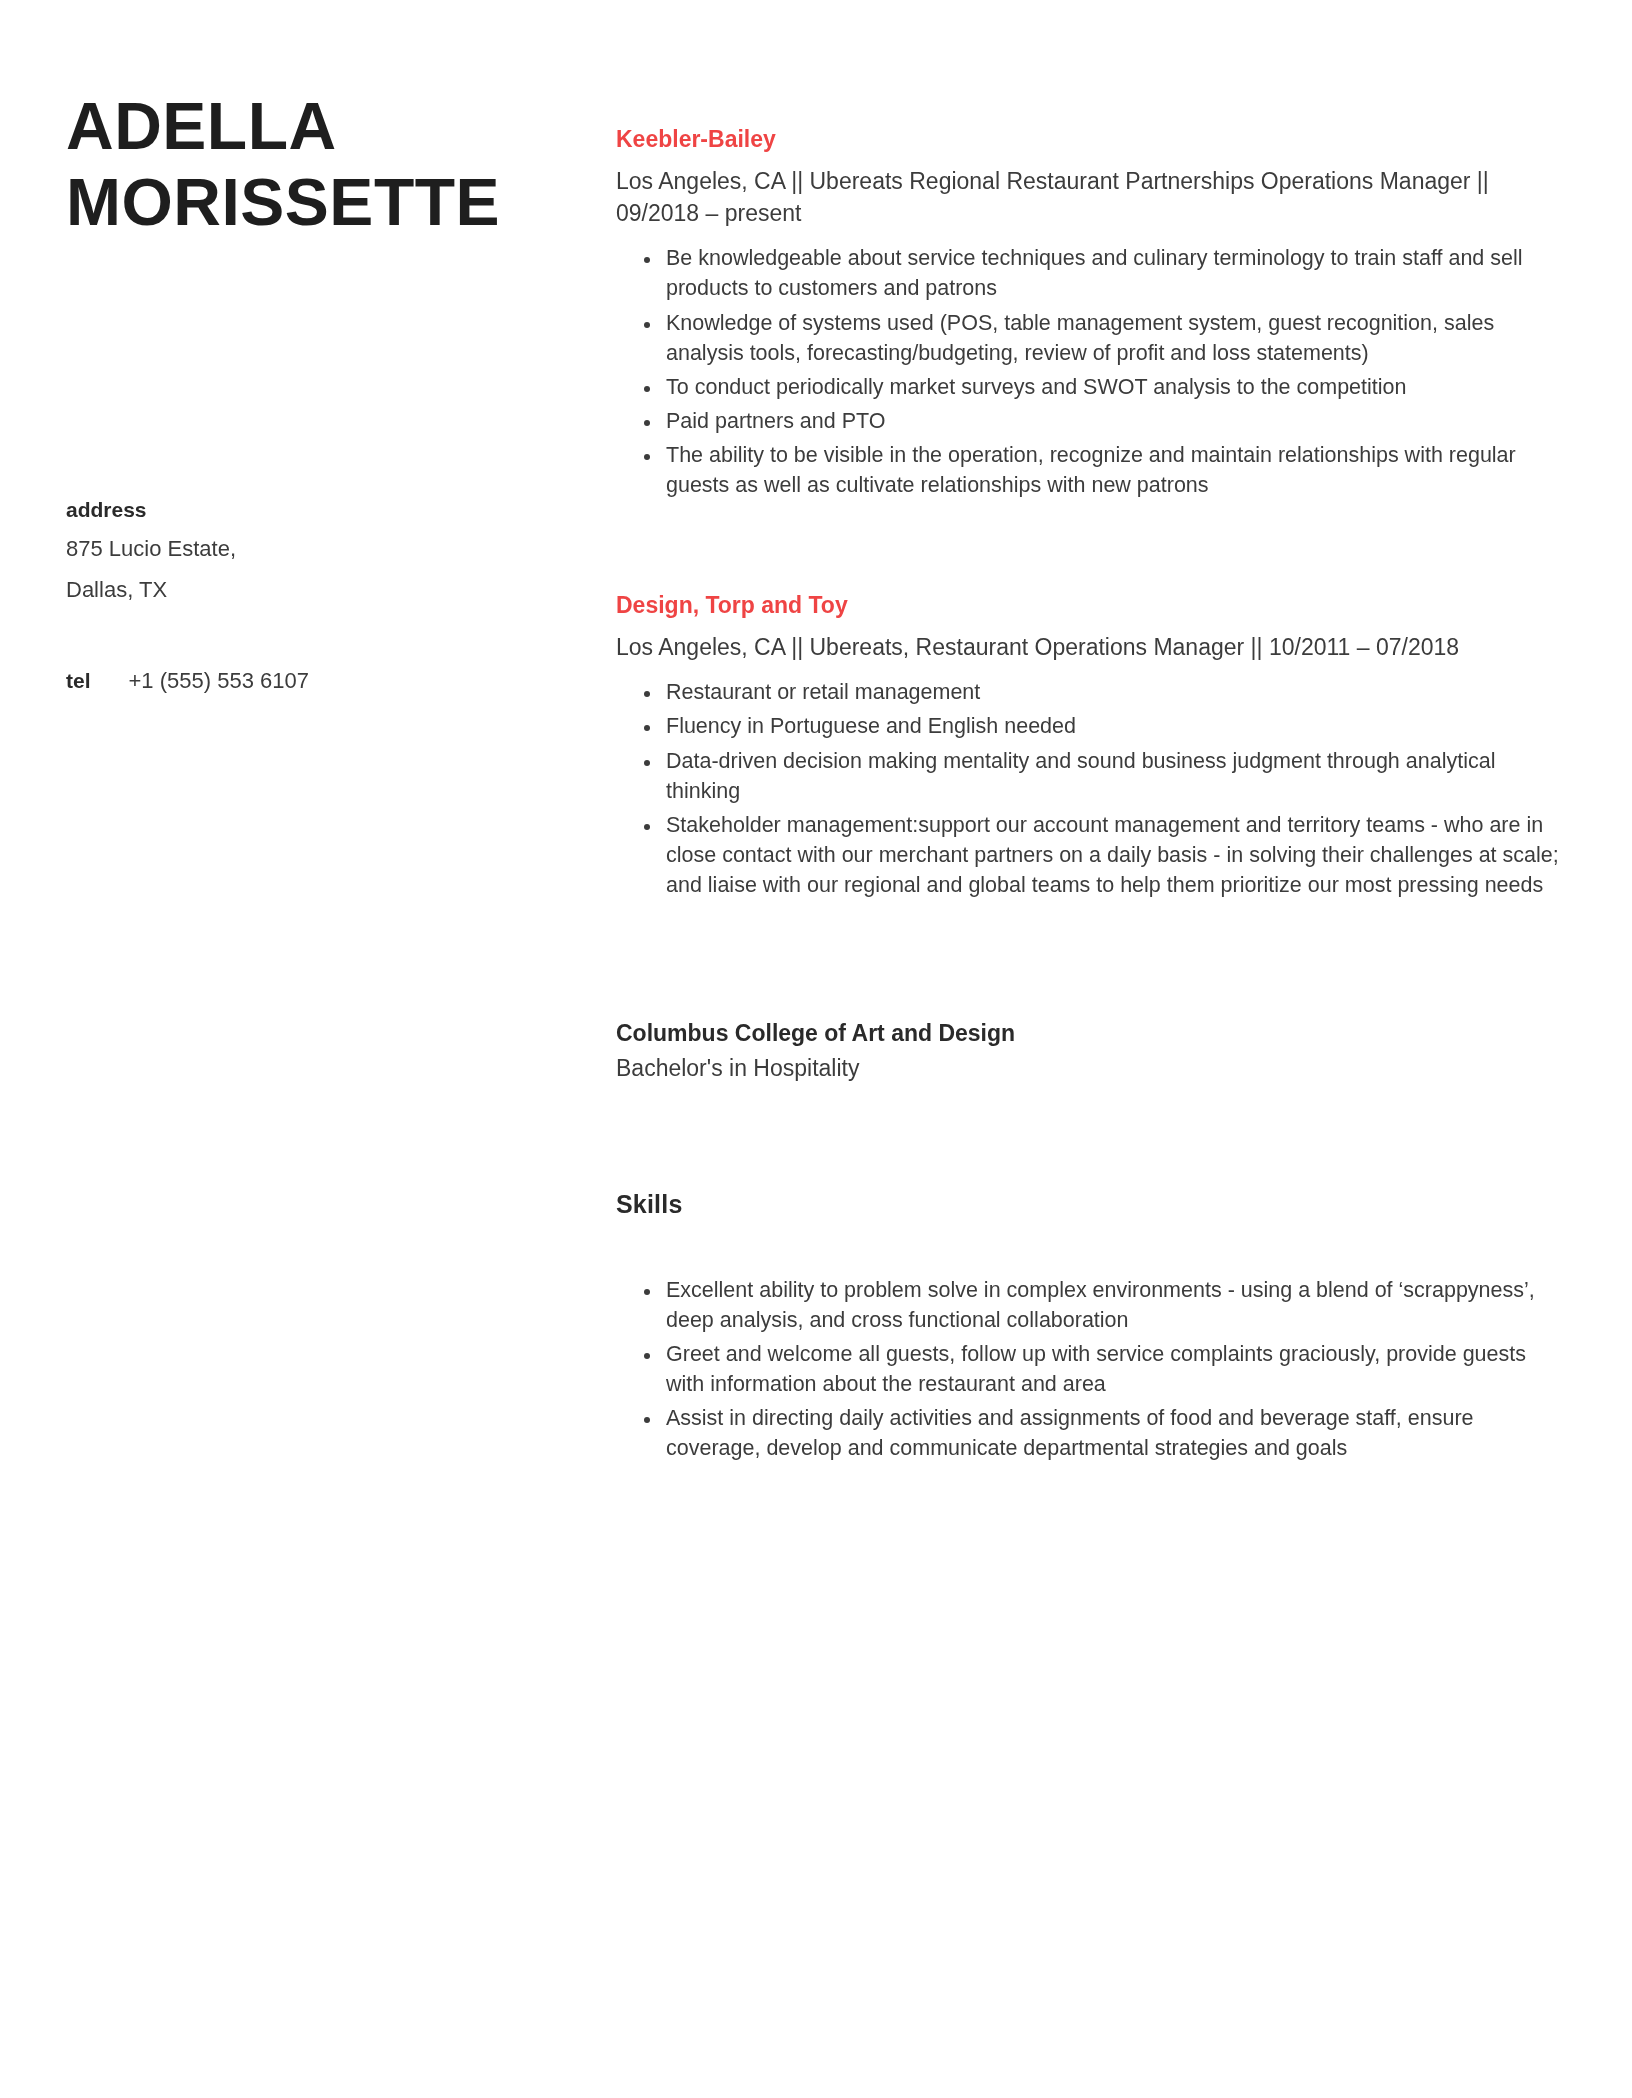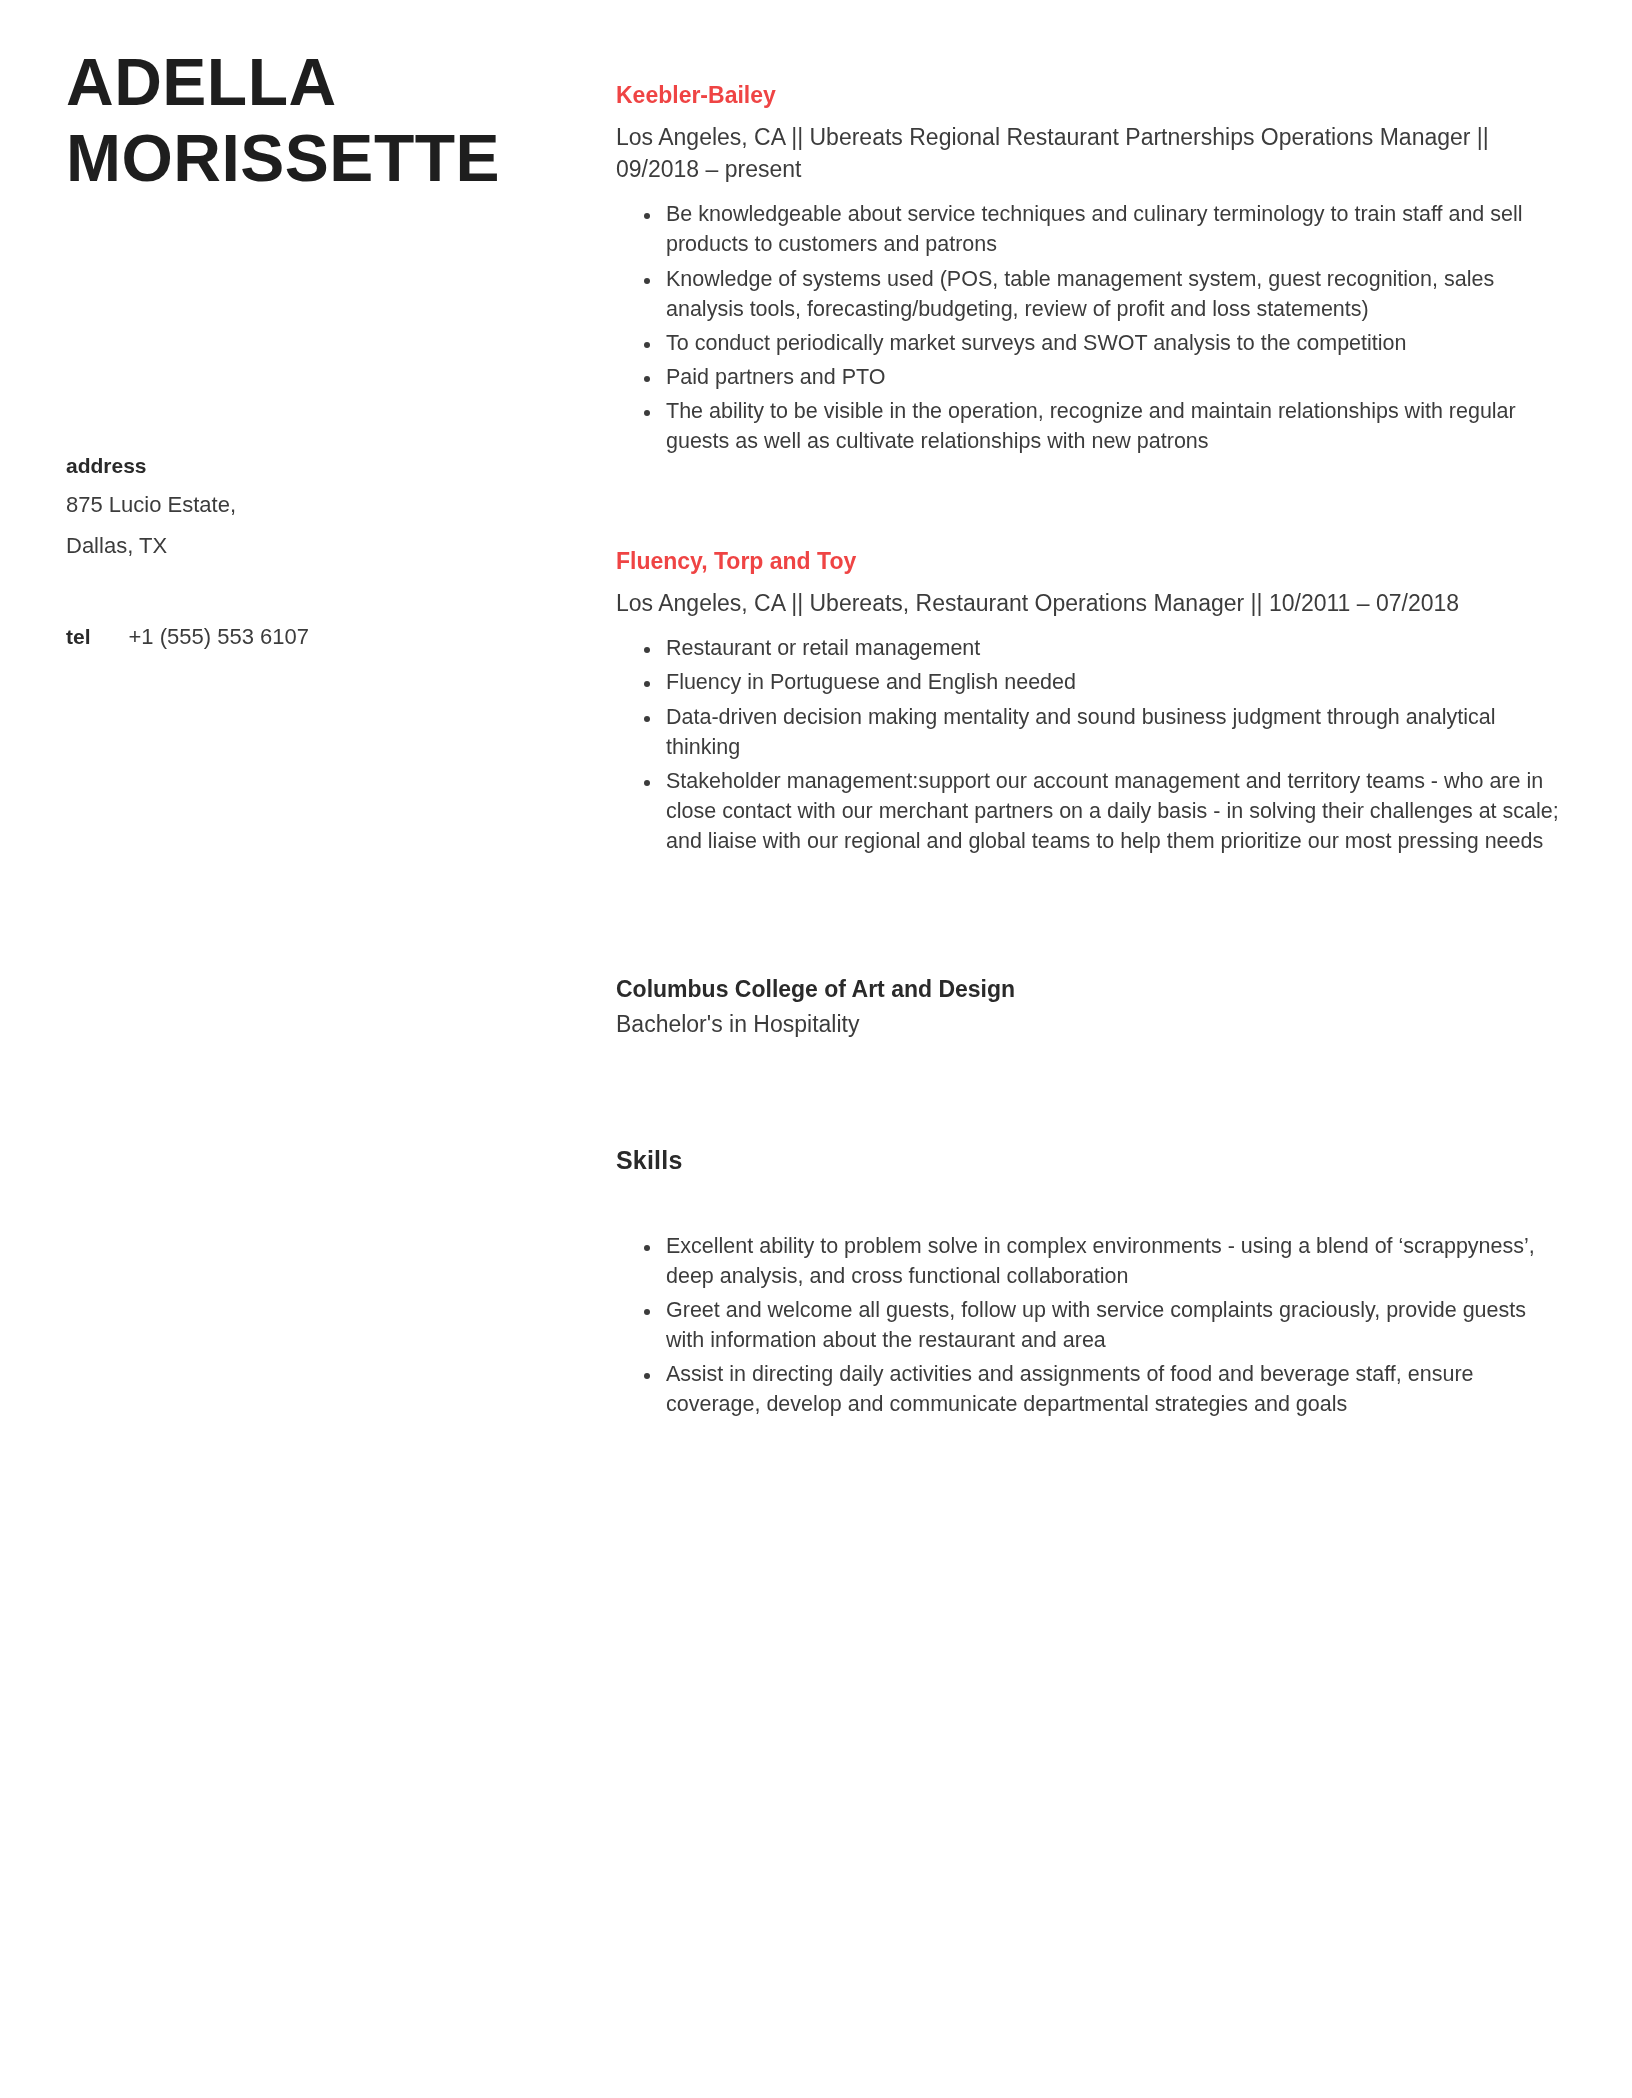--- a/index.html
+++ b/index.html
@@ -7,21 +7,21 @@
   body {
     font-family: "Liberation Sans", "DejaVu Sans", sans-serif;
     color: #3c3c3c;
     -webkit-font-smoothing: antialiased;
   }
   .page {
     width: 1632px;
     min-height: 2098px;
     background: #ffffff;
     display: flex;
-    padding-top: 44px;
+    padding-top: 88px;
   }
 
   
   .left-col {
     flex: 0 0 616px;
     padding-left: 66px;
     padding-right: 30px;
   }
   .name {
     font-size: 66px;
@@ -137,21 +137,21 @@
         <ul class="bullets">
           <li>Be knowledgeable about service techniques and culinary terminology to train staff and sell products to customers and patrons</li>
           <li>Knowledge of systems used (POS, table management system, guest recognition, sales analysis tools, forecasting/budgeting, review of profit and loss statements)</li>
           <li>To conduct periodically market surveys and SWOT analysis to the competition</li>
           <li>Paid partners and PTO</li>
           <li>The ability to be visible in the operation, recognize and maintain relationships with regular guests as well as cultivate relationships with new patrons</li>
         </ul>
       </article>
 
       <article class="job">
-        <h3 class="job-company">Fluency, Torp and Toy</h3>
+        <h3 class="job-company">Design, Torp and Toy</h3>
         <p class="job-meta">Los Angeles, CA || Ubereats, Restaurant Operations Manager || 10/2011 – 07/2018</p>
         <ul class="bullets">
           <li>Restaurant or retail management</li>
           <li>Fluency in Portuguese and English needed</li>
           <li>Data-driven decision making mentality and sound business judgment through analytical thinking</li>
           <li>Stakeholder management:support our account management and territory teams - who are in close contact with our merchant partners on a daily basis - in solving their challenges at scale; and liaise with our regional and global teams to help them prioritize our most pressing needs</li>
         </ul>
       </article>
     </section>
 

